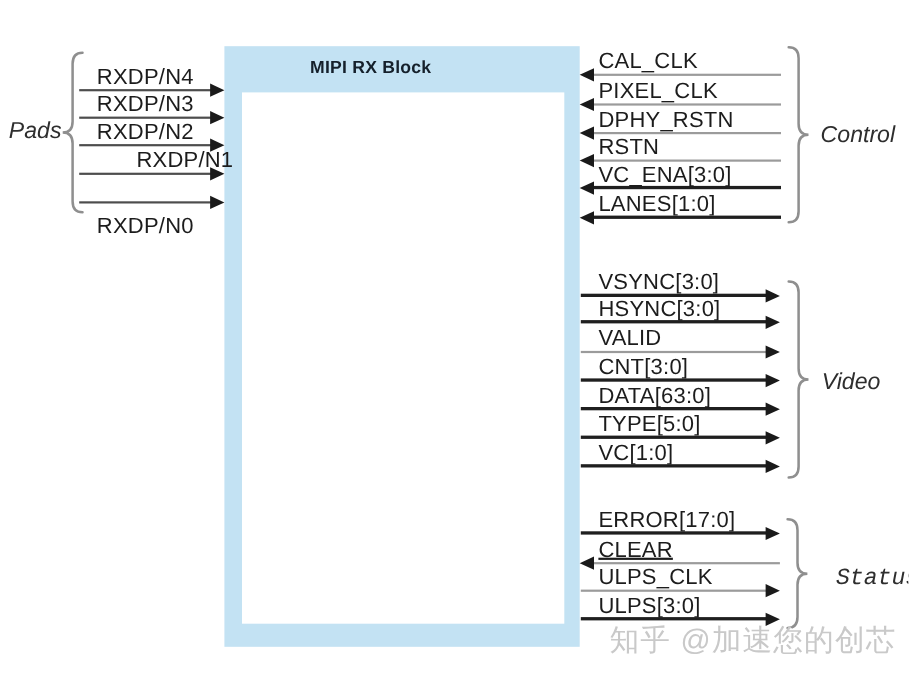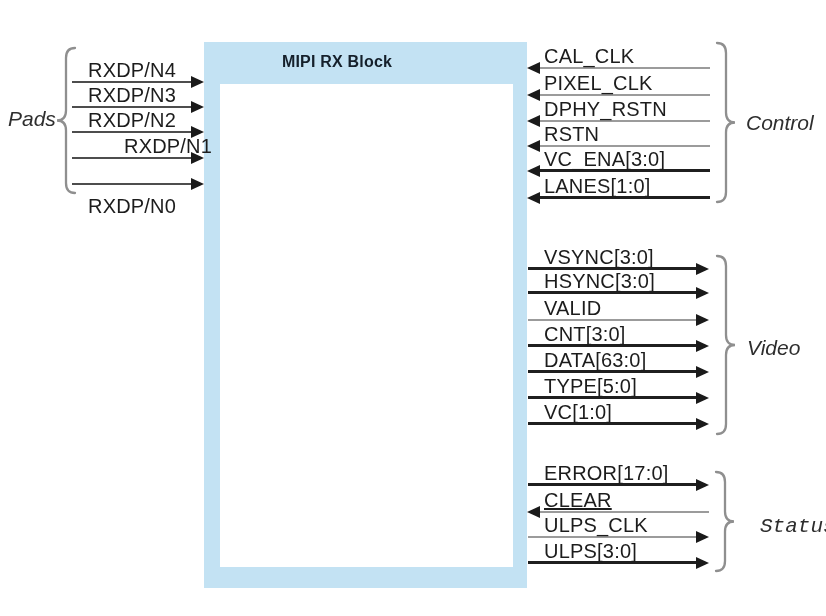--- a/index.html
+++ b/index.html
@@ -129,14 +129,15 @@
         <div class="arrow right" style="left: 696px; top: 557px;"></div>
         <div class="sig-label" style="left: 544px; top: 540px;">ULPS[3:0]</div>
       </div>
     </div>
 
   <div class="group-label" style="left:8px;top:107px;">Pads</div>
   <div class="group-label" style="left:746px;top:111px;">Control</div>
   <div class="group-label" style="left:747px;top:336px;">Video</div>
   <div class="group-label" style="left:760px;top:515px;font-family:Liberation Mono, monospace;">Status</div>
 
+  <div class="watermark">知乎 @加速您的创芯</div>
 
 </div>
 
 </body></html>

